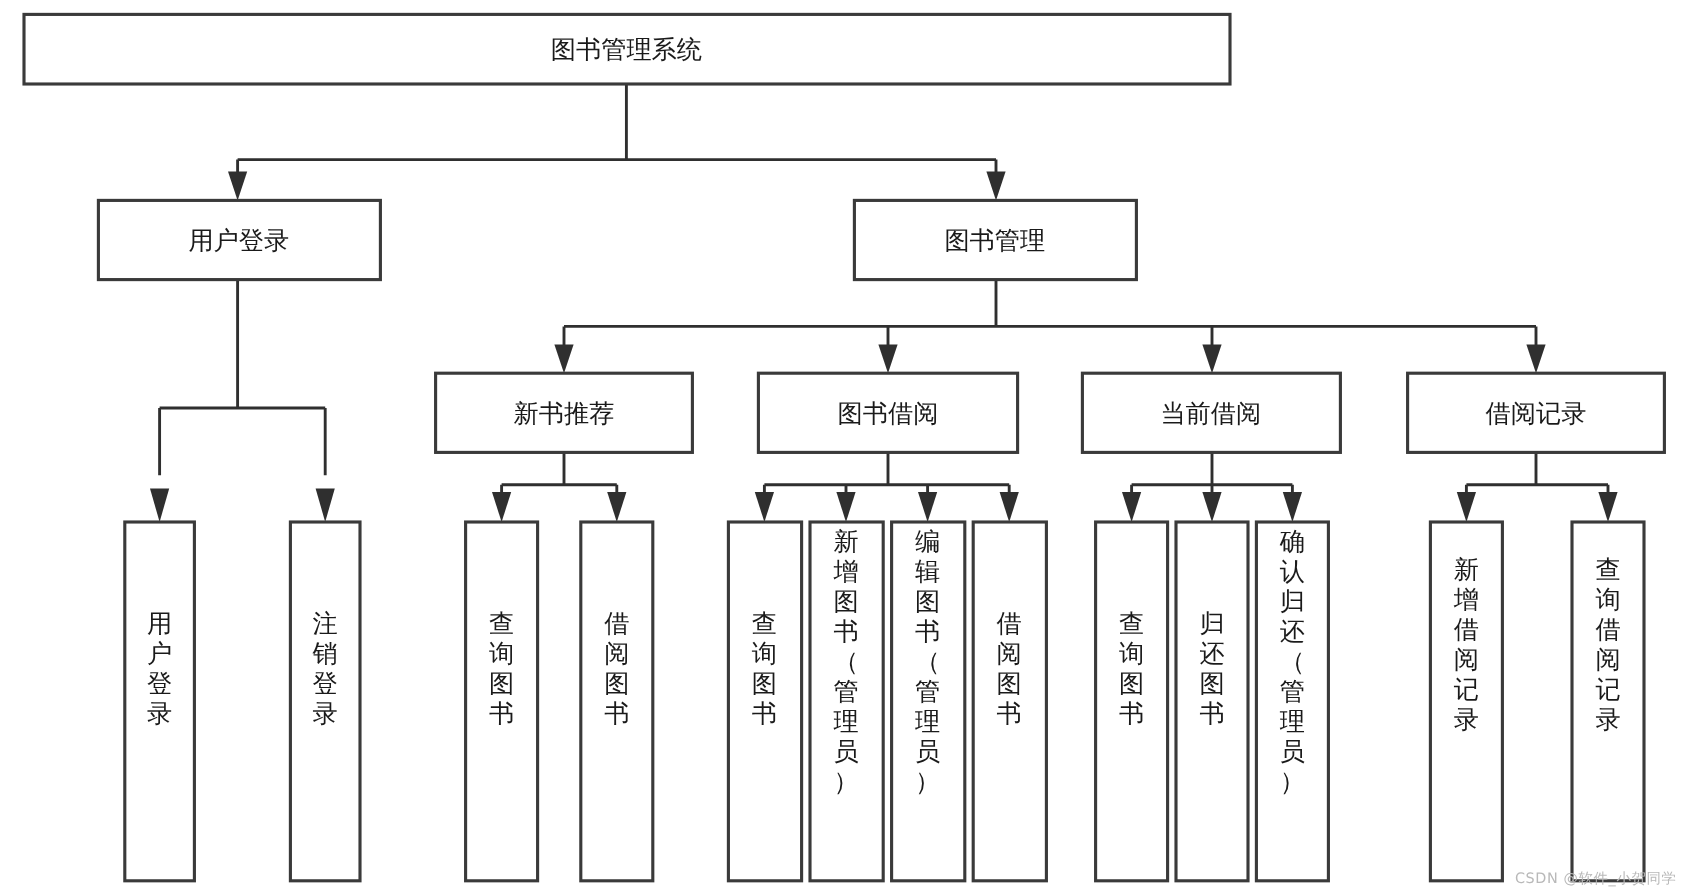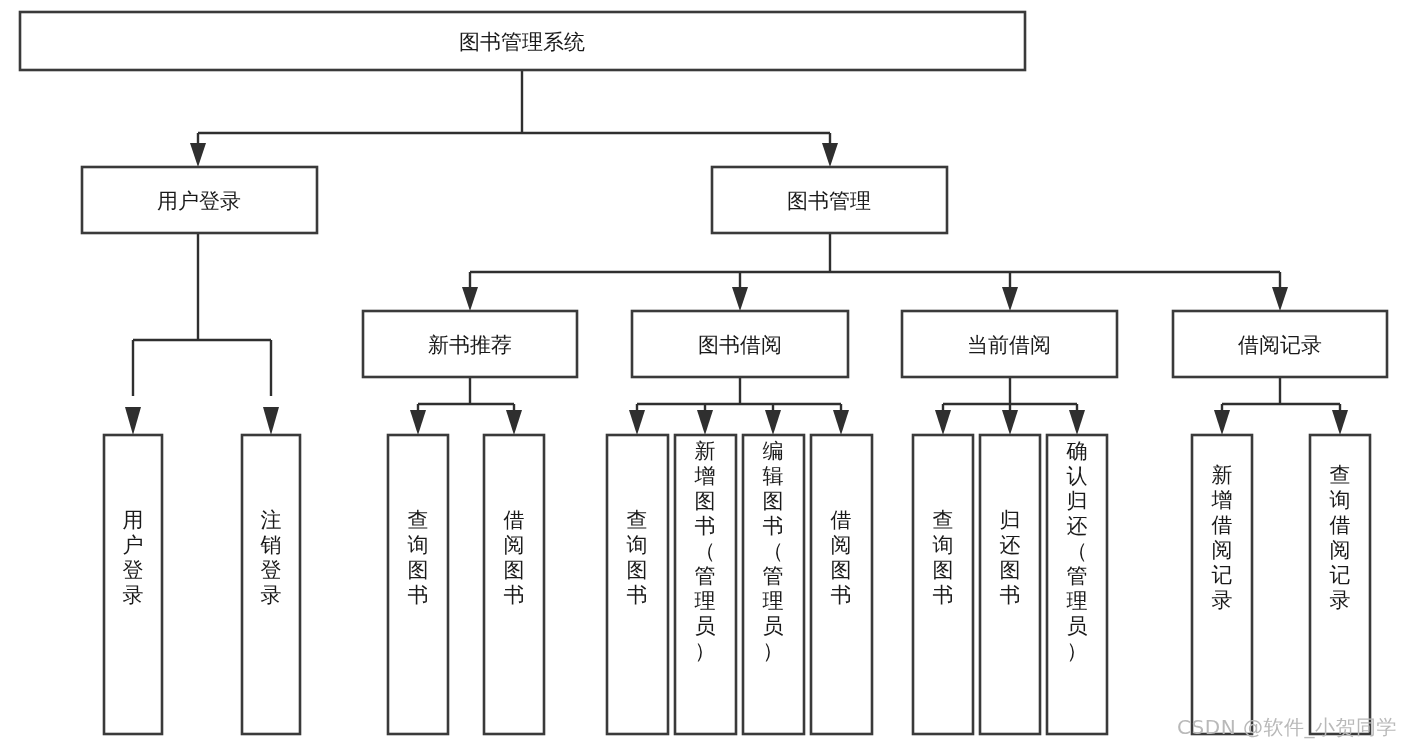--- a/index.html
+++ b/index.html
@@ -51,21 +51,21 @@
   }
   .arrow-head {
     fill: #2f2f2f;
     stroke: none;
   }
   .watermark-text {
     position: absolute;
     right: 8px;
     bottom: 6px;
     font-family: "DejaVu Sans", "Liberation Sans", sans-serif;
-    font-size: 20px;
+    font-size: 12px;
     color: #b9b9b9;
     letter-spacing: 0.5px;
     white-space: nowrap;
     user-select: none;
   }
 </style>
 </head>
 <body>
 
 <div id="diagram-root">

